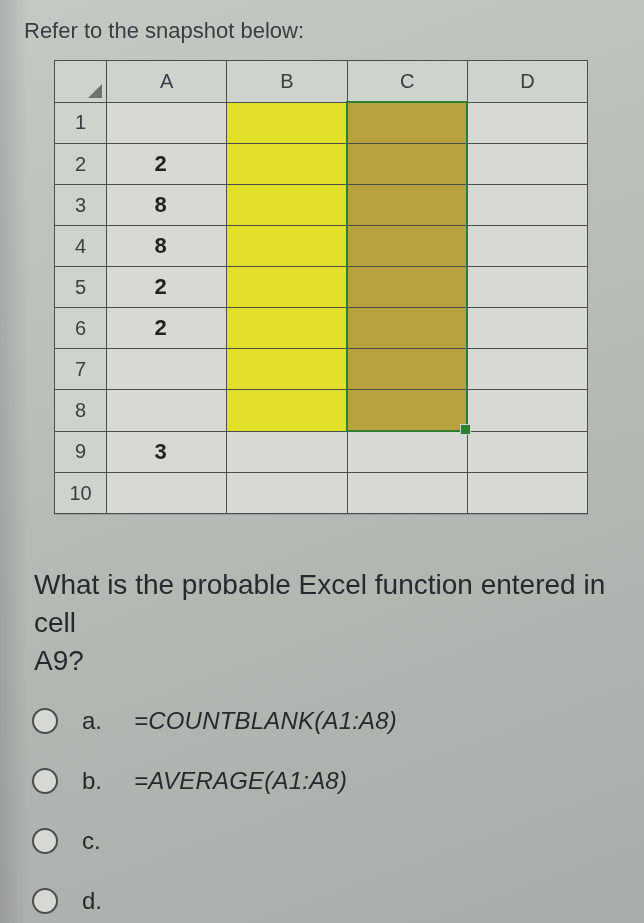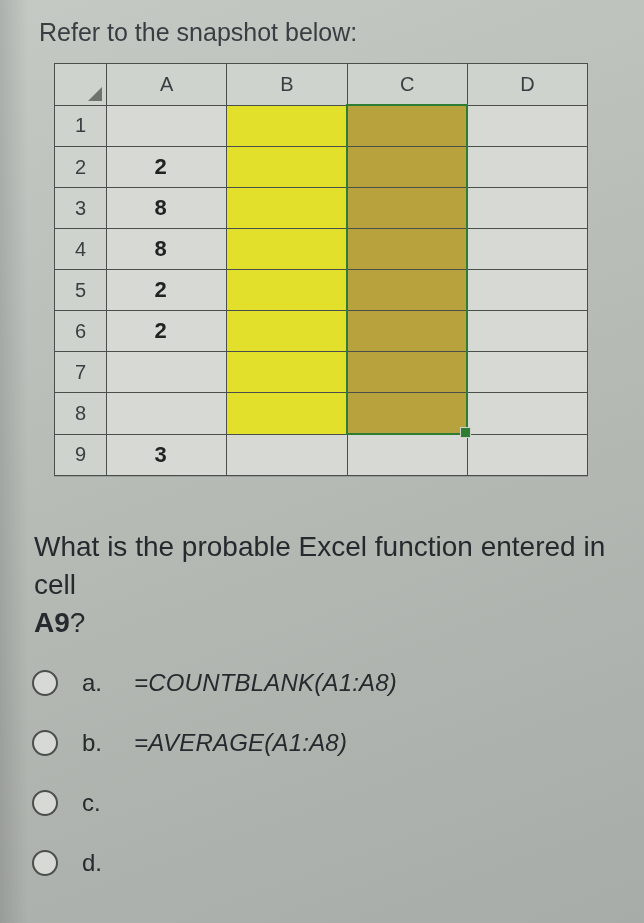--- a/index.html
+++ b/index.html
@@ -21,22 +21,22 @@
   
   .page::before {
     content: "";
     position: absolute;
     left: 0; top: 0; bottom: 0;
     width: 28px;
     background: linear-gradient(90deg, rgba(0,0,0,0.12), rgba(0,0,0,0));
     pointer-events: none;
   }
   .intro {
-    padding: 0 0 16px 39px;
-    font-size: 25px;
+    padding: 0 0 16px 24px;
+    font-size: 22px;
     color: #3a3e42;
   }
 
   
   .sheet {
     margin-left: 54px;
     width: 534px;
     border-collapse: collapse;
     table-layout: fixed;
     box-shadow: 0 1px 0 rgba(0,0,0,0.15);
@@ -112,21 +112,21 @@
   }
 
   
   .question {
     padding: 24px 22px 4px 34px;
     font-size: 28px;
     line-height: 1.35;
     color: #262a2e;
     margin-top: 28px;
   }
-  .question strong { font-weight: 700; }
+  .question strong { font-weight: 400; }
 
   .options {
     padding: 8px 0 0 32px;
   }
   .opt {
     display: flex;
     align-items: center;
     gap: 24px;
     padding: 16px 0;
     font-size: 24px;
@@ -236,20 +236,27 @@
     </tr>
 
     <tr>
       <td class="rowhdr">9</td>
       <td class="valResult">3</td>
       <td></td>
       <td></td>
       <td></td>
     </tr>
 
+    <tr>
+      <td class="rowhdr">10</td>
+      <td class="valA"></td>
+      <td></td>
+      <td></td>
+      <td></td>
+    </tr>
   </tbody>
     </table>
 
   <div class="question">
     <span>What is the probable Excel function entered in cell</span><br>
     <strong>A9</strong><span>?</span>
   </div>
 
   <div class="options">
     <div class="opt">

